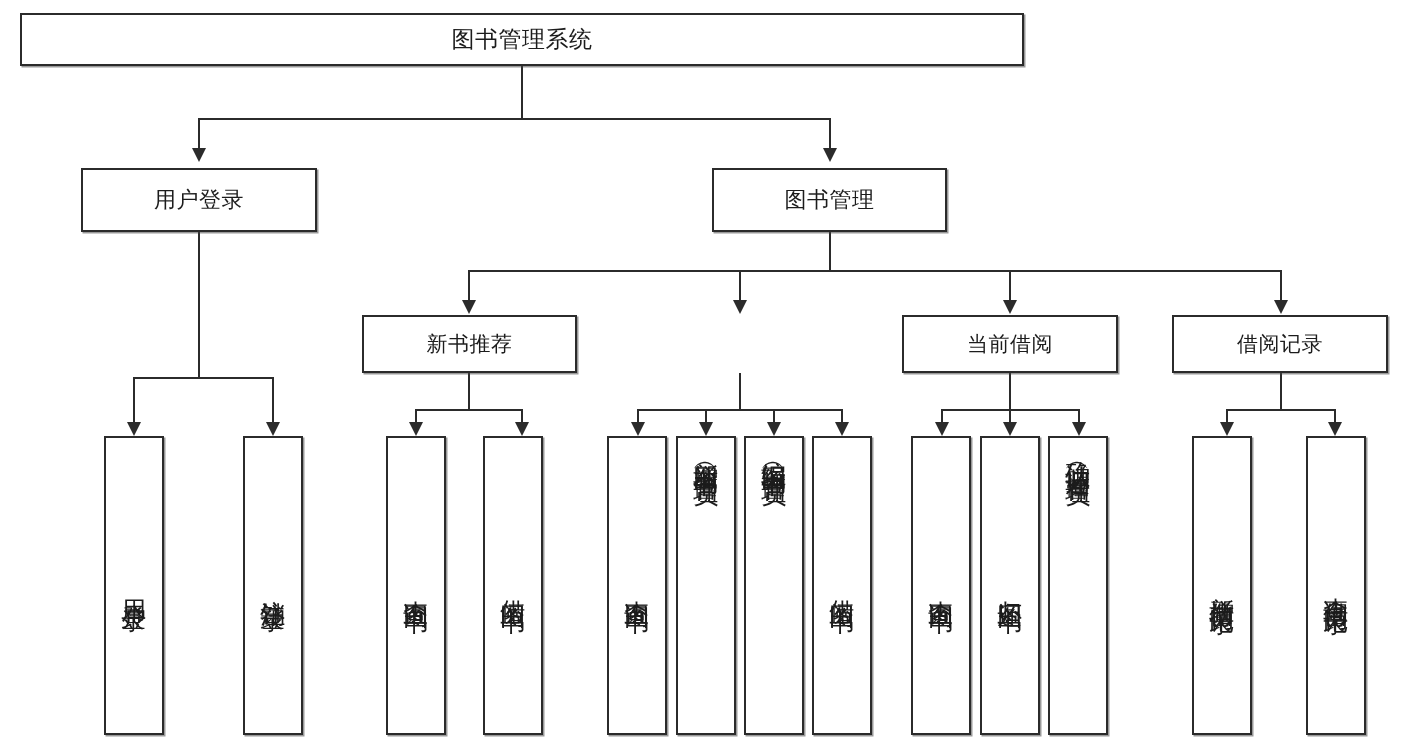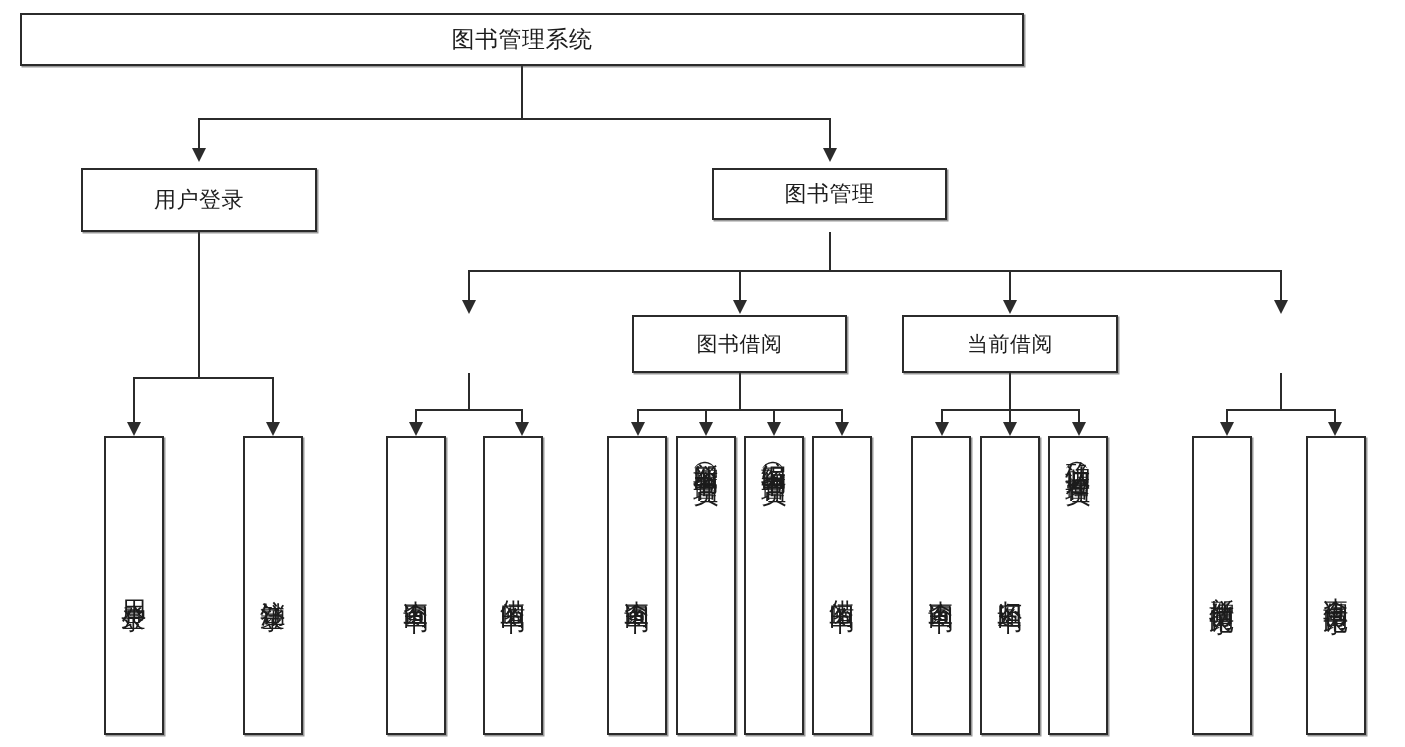--- a/index.html
+++ b/index.html
@@ -91,21 +91,21 @@
   <div class="seg h" style="left:198px;top:118px;width:631px;"></div>
   <div class="seg v" style="left:198px;top:118px;height:30px;"></div>
   <div class="arrow" style="left:192px;top:148px;"></div>
   <div class="seg v" style="left:829px;top:118px;height:30px;"></div>
   <div class="arrow" style="left:823px;top:148px;"></div>
 
   <div class="node lvl-2" style="left:81px;top:168px;width:236px;height:64px;">
     <span class="lbl">用户登录</span>
   </div>
 
-  <div class="node lvl-2" style="left:712px;top:168px;width:235px;height:52px;">
+  <div class="node lvl-2" style="left:712px;top:168px;width:235px;height:64px;">
     <span class="lbl">图书管理</span>
   </div>
 
   <div class="seg v" style="left:198px;top:232px;height:145px;"></div>
   <div class="seg h" style="left:133px;top:377px;width:140px;"></div>
   <div class="seg v" style="left:133px;top:377px;height:45px;"></div>
   <div class="arrow" style="left:127px;top:422px;"></div>
   <div class="seg v" style="left:272px;top:377px;height:45px;"></div>
   <div class="arrow" style="left:266px;top:422px;"></div>
 
@@ -113,25 +113,28 @@
   <div class="seg h" style="left:468px;top:270px;width:812px;"></div>
   <div class="seg v" style="left:468px;top:270px;height:30px;"></div>
   <div class="arrow" style="left:462px;top:300px;"></div>
   <div class="seg v" style="left:739px;top:270px;height:30px;"></div>
   <div class="arrow" style="left:733px;top:300px;"></div>
   <div class="seg v" style="left:1009px;top:270px;height:30px;"></div>
   <div class="arrow" style="left:1003px;top:300px;"></div>
   <div class="seg v" style="left:1280px;top:270px;height:30px;"></div>
   <div class="arrow" style="left:1274px;top:300px;"></div>
 
-  <div class="node lvl-3" style="left:632px;top:315px;width:215px;height:58px;">
-    <span class="lbl">图书借阅</span>
+  <div class="node lvl-3" style="left:362px;top:315px;width:215px;height:58px;">
+    <span class="lbl">新书推荐</span>
   </div>
   <div class="node lvl-3" style="left:902px;top:315px;width:216px;height:58px;">
     <span class="lbl">当前借阅</span>
+  </div>
+  <div class="node lvl-3" style="left:1172px;top:315px;width:216px;height:58px;">
+    <span class="lbl">借阅记录</span>
   </div>
 
   <div class="seg v" style="left:468px;top:373px;height:36px;"></div>
   <div class="seg h" style="left:415px;top:409px;width:107px;"></div>
   <div class="seg v" style="left:415px;top:409px;height:13px;"></div>
   <div class="arrow" style="left:409px;top:422px;"></div>
   <div class="seg v" style="left:521px;top:409px;height:13px;"></div>
   <div class="arrow" style="left:515px;top:422px;"></div>
 
   <div class="seg v" style="left:739px;top:373px;height:36px;"></div>

